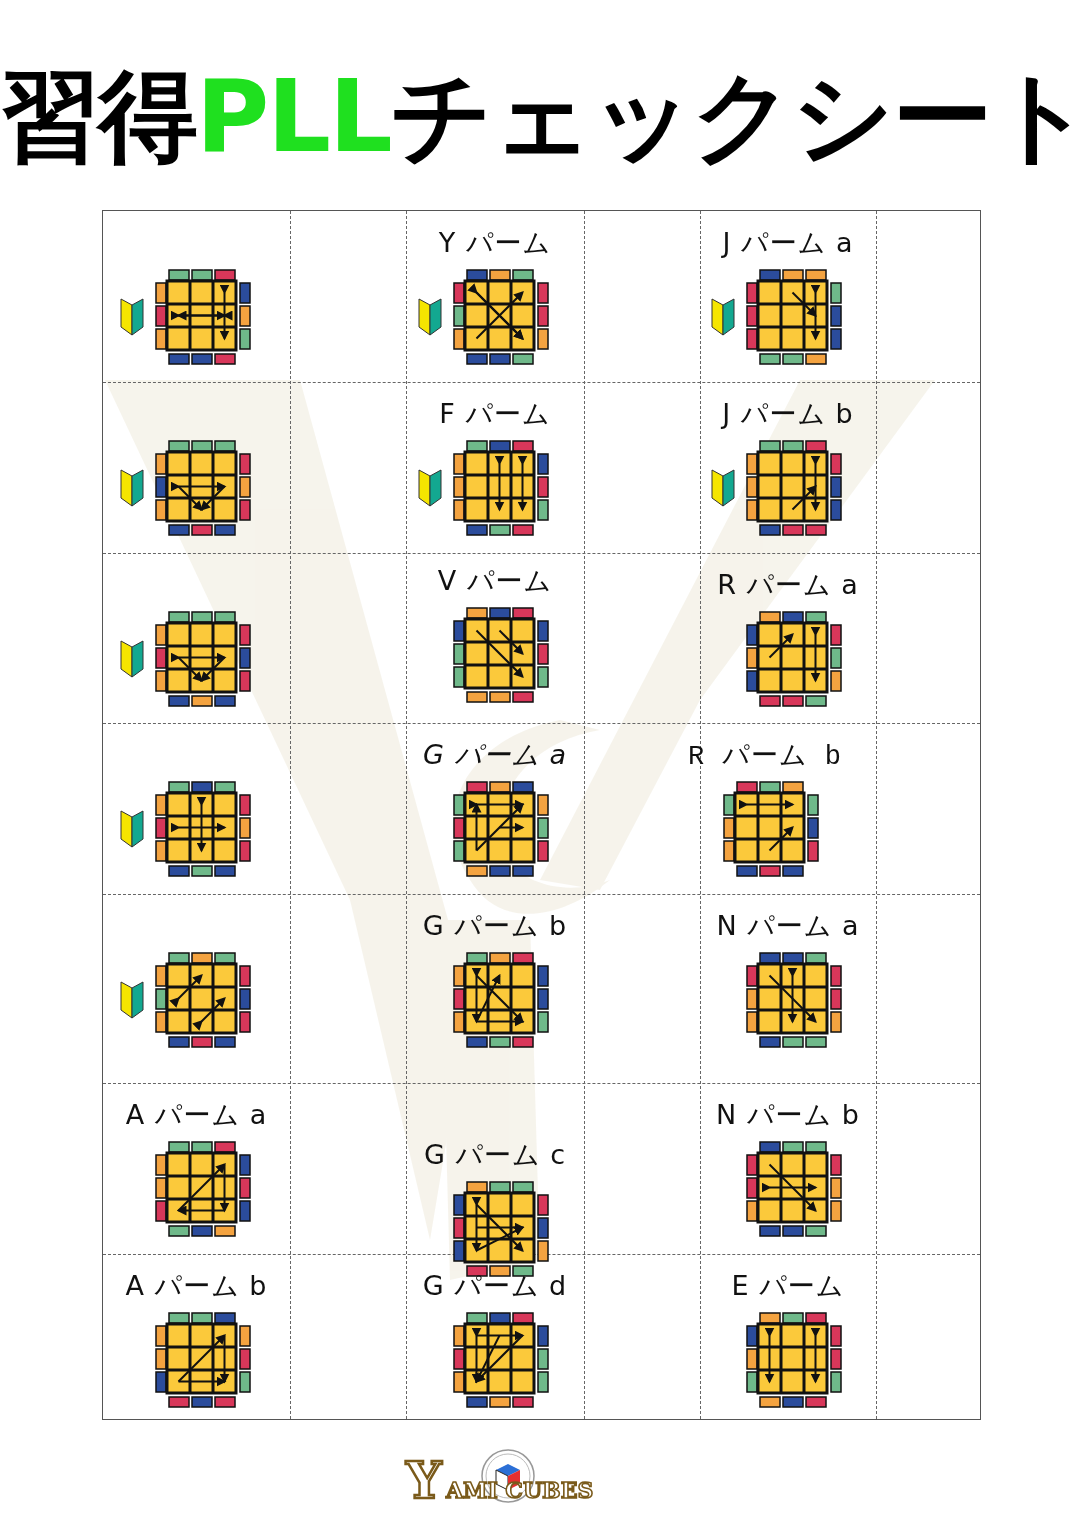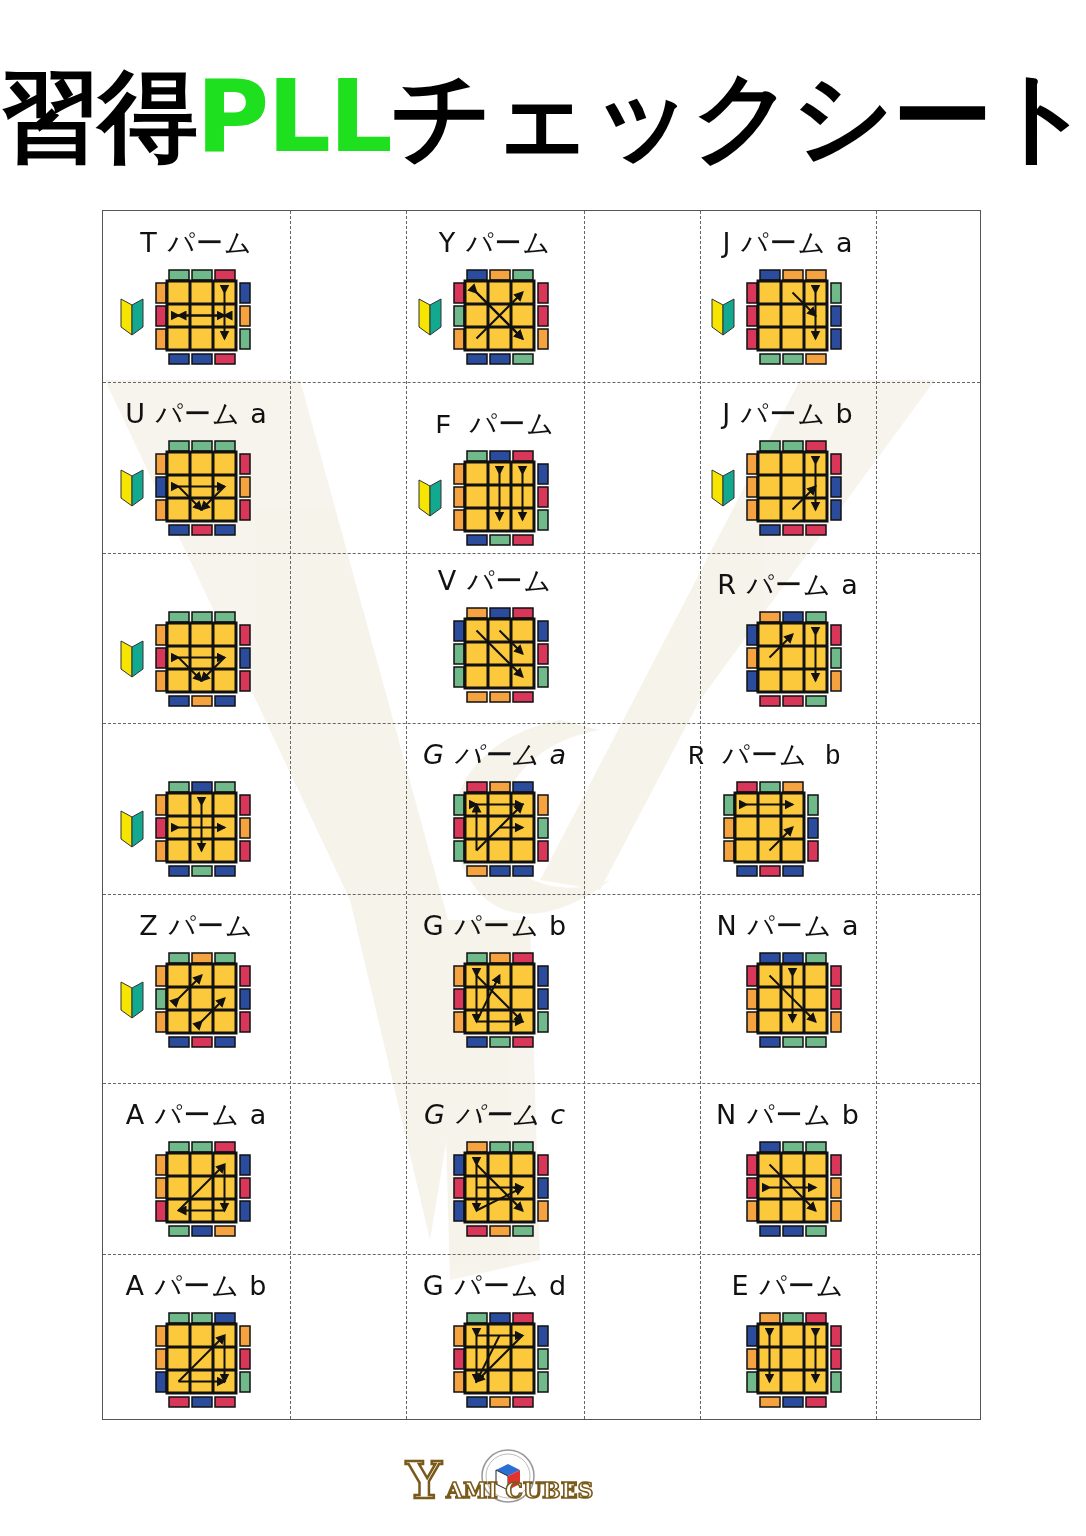--- a/index.html
+++ b/index.html
@@ -37,21 +37,20 @@
     <div class="vline" style="left: 597px;"></div>
     <div class="vline" style="left: 773px;"></div>
     <div class="hline" style="top: 171px;"></div>
     <div class="hline" style="top: 342px;"></div>
     <div class="hline" style="top: 512px;"></div>
     <div class="hline" style="top: 683px;"></div>
     <div class="hline" style="top: 872px;"></div>
     <div class="hline" style="top: 1043px;"></div>
     <div class="cell" style="left: 187px; top: 0px; width: 116px; height: 171px;"></div>
     <div class="cell" style="left: 0px; top: 0px; width: 187px; height: 171px;">
-      <div class="cell-label">T パーム</div>
       <svg class="cube" width="96" height="96" viewBox="0 0 96 96" style="left: 52px; top: 58px;">
         <rect x="14" y="1" width="20" height="10" fill="#6fb98a" stroke="#111" stroke-width="1.5"></rect>
         <rect x="14" y="85" width="20" height="10" fill="#2b4c9c" stroke="#111" stroke-width="1.5"></rect>
         <rect x="1" y="14" width="10" height="20" fill="#f4a340" stroke="#111" stroke-width="1.5"></rect>
         <rect x="85" y="14" width="10" height="20" fill="#2b4c9c" stroke="#111" stroke-width="1.5"></rect>
         <rect x="37" y="1" width="20" height="10" fill="#6fb98a" stroke="#111" stroke-width="1.5"></rect>
         <rect x="37" y="85" width="20" height="10" fill="#2b4c9c" stroke="#111" stroke-width="1.5"></rect>
         <rect x="1" y="37" width="10" height="20" fill="#d8375a" stroke="#111" stroke-width="1.5"></rect>
         <rect x="85" y="37" width="10" height="20" fill="#f4a340" stroke="#111" stroke-width="1.5"></rect>
         <rect x="60" y="1" width="20" height="10" fill="#d8375a" stroke="#111" stroke-width="1.5"></rect>
@@ -141,21 +140,20 @@
         <line x1="69.5" y1="23.5" x2="69.5" y2="69.5" stroke="#111" stroke-width="2" marker-end="url(#ah2)" marker-start="url(#ah2)"></line>
         <line x1="46.5" y1="23.5" x2="69.5" y2="46.5" stroke="#111" stroke-width="2" marker-end="url(#ah2)"></line>
       </svg>
       <svg class="beginner" width="26" height="40" viewBox="0 0 26 40" style="left: 10px; top: 86px;">
         <path d="M2,2 L13,8 L13,38 L2,30 Z" fill="#f5e500" stroke="#333" stroke-width="1"></path>
         <path d="M24,2 L13,8 L13,38 L24,30 Z" fill="#13a890" stroke="#333" stroke-width="1"></path>
       </svg>
     </div>
     <div class="cell" style="left: 187px; top: 171px; width: 116px; height: 171px;"></div>
     <div class="cell" style="left: 0px; top: 171px; width: 187px; height: 171px;">
-      <div class="cell-label">U パーム a</div>
       <svg class="cube" width="96" height="96" viewBox="0 0 96 96" style="left: 52px; top: 58px;">
         <rect x="14" y="1" width="20" height="10" fill="#6fb98a" stroke="#111" stroke-width="1.5"></rect>
         <rect x="14" y="85" width="20" height="10" fill="#2b4c9c" stroke="#111" stroke-width="1.5"></rect>
         <rect x="1" y="14" width="10" height="20" fill="#f4a340" stroke="#111" stroke-width="1.5"></rect>
         <rect x="85" y="14" width="10" height="20" fill="#d8375a" stroke="#111" stroke-width="1.5"></rect>
         <rect x="37" y="1" width="20" height="10" fill="#6fb98a" stroke="#111" stroke-width="1.5"></rect>
         <rect x="37" y="85" width="20" height="10" fill="#d8375a" stroke="#111" stroke-width="1.5"></rect>
         <rect x="1" y="37" width="10" height="20" fill="#2b4c9c" stroke="#111" stroke-width="1.5"></rect>
         <rect x="85" y="37" width="10" height="20" fill="#f4a340" stroke="#111" stroke-width="1.5"></rect>
         <rect x="60" y="1" width="20" height="10" fill="#6fb98a" stroke="#111" stroke-width="1.5"></rect>
@@ -175,21 +173,21 @@
         <line x1="23.5" y1="46.5" x2="69.5" y2="46.5" stroke="#111" stroke-width="2" marker-end="url(#ah3)" marker-start="url(#ah3)"></line>
         <line x1="23.5" y1="46.5" x2="46.5" y2="69.5" stroke="#111" stroke-width="2" marker-end="url(#ah3)"></line>
         <line x1="69.5" y1="46.5" x2="46.5" y2="69.5" stroke="#111" stroke-width="2" marker-end="url(#ah3)"></line>
       </svg>
       <svg class="beginner" width="26" height="40" viewBox="0 0 26 40" style="left: 16px; top: 86px;">
         <path d="M2,2 L13,8 L13,38 L2,30 Z" fill="#f5e500" stroke="#333" stroke-width="1"></path>
         <path d="M24,2 L13,8 L13,38 L24,30 Z" fill="#13a890" stroke="#333" stroke-width="1"></path>
       </svg>
     </div>
     <div class="cell" style="left: 481px; top: 171px; width: 116px; height: 171px;"></div>
-    <div class="cell" style="left: 303px; top: 181px; width: 178px; height: 171px; font-family: Liberation Mono, monospace;">
+    <div class="cell" style="left: 303px; top: 171px; width: 178px; height: 171px;">
       <div class="cell-label">F パーム</div>
       <svg class="cube" width="96" height="96" viewBox="0 0 96 96" style="left: 47px; top: 58px;">
         <rect x="14" y="1" width="20" height="10" fill="#6fb98a" stroke="#111" stroke-width="1.5"></rect>
         <rect x="14" y="85" width="20" height="10" fill="#2b4c9c" stroke="#111" stroke-width="1.5"></rect>
         <rect x="1" y="14" width="10" height="20" fill="#f4a340" stroke="#111" stroke-width="1.5"></rect>
         <rect x="85" y="14" width="10" height="20" fill="#2b4c9c" stroke="#111" stroke-width="1.5"></rect>
         <rect x="37" y="1" width="20" height="10" fill="#2b4c9c" stroke="#111" stroke-width="1.5"></rect>
         <rect x="37" y="85" width="20" height="10" fill="#6fb98a" stroke="#111" stroke-width="1.5"></rect>
         <rect x="1" y="37" width="10" height="20" fill="#f4a340" stroke="#111" stroke-width="1.5"></rect>
         <rect x="85" y="37" width="10" height="20" fill="#d8375a" stroke="#111" stroke-width="1.5"></rect>
@@ -433,21 +431,20 @@
           <marker id="ah11" markerWidth="5" markerHeight="5" refX="4" refY="2.5" orient="auto">
             <path d="M0,0 L5,2.5 L0,5 z" fill="#111"></path>
           </marker>
         </defs>
         <line x1="23.5" y1="23.5" x2="69.5" y2="23.5" stroke="#111" stroke-width="2" marker-end="url(#ah11)" marker-start="url(#ah11)"></line>
         <line x1="46.5" y1="69.5" x2="69.5" y2="46.5" stroke="#111" stroke-width="2" marker-end="url(#ah11)"></line>
       </svg>
     </div>
     <div class="cell" style="left: 187px; top: 683px; width: 116px; height: 189px;"></div>
     <div class="cell" style="left: 0px; top: 683px; width: 187px; height: 189px;">
-      <div class="cell-label">Z パーム</div>
       <svg class="cube" width="96" height="96" viewBox="0 0 96 96" style="left: 52px; top: 58px;">
         <rect x="14" y="1" width="20" height="10" fill="#6fb98a" stroke="#111" stroke-width="1.5"></rect>
         <rect x="14" y="85" width="20" height="10" fill="#2b4c9c" stroke="#111" stroke-width="1.5"></rect>
         <rect x="1" y="14" width="10" height="20" fill="#f4a340" stroke="#111" stroke-width="1.5"></rect>
         <rect x="85" y="14" width="10" height="20" fill="#d8375a" stroke="#111" stroke-width="1.5"></rect>
         <rect x="37" y="1" width="20" height="10" fill="#f4a340" stroke="#111" stroke-width="1.5"></rect>
         <rect x="37" y="85" width="20" height="10" fill="#d8375a" stroke="#111" stroke-width="1.5"></rect>
         <rect x="1" y="37" width="10" height="20" fill="#6fb98a" stroke="#111" stroke-width="1.5"></rect>
         <rect x="85" y="37" width="10" height="20" fill="#2b4c9c" stroke="#111" stroke-width="1.5"></rect>
         <rect x="60" y="1" width="20" height="10" fill="#6fb98a" stroke="#111" stroke-width="1.5"></rect>
@@ -559,21 +556,21 @@
           <marker id="ah15" markerWidth="5" markerHeight="5" refX="4" refY="2.5" orient="auto">
             <path d="M0,0 L5,2.5 L0,5 z" fill="#111"></path>
           </marker>
         </defs>
         <line x1="23.5" y1="69.5" x2="69.5" y2="23.5" stroke="#111" stroke-width="2" marker-end="url(#ah15)"></line>
         <line x1="69.5" y1="23.5" x2="69.5" y2="69.5" stroke="#111" stroke-width="2" marker-end="url(#ah15)"></line>
         <line x1="69.5" y1="69.5" x2="23.5" y2="69.5" stroke="#111" stroke-width="2" marker-end="url(#ah15)"></line>
       </svg>
     </div>
     <div class="cell" style="left: 481px; top: 872px; width: 116px; height: 171px;"></div>
-    <div class="cell" style="left: 303px; top: 872px; width: 178px; height: 171px; font-style: italic;">
+    <div class="cell" style="left: 303px; top: 912px; width: 178px; height: 171px;">
       <div class="cell-label">G パーム c</div>
       <svg class="cube" width="96" height="96" viewBox="0 0 96 96" style="left: 47px; top: 58px;">
         <rect x="14" y="1" width="20" height="10" fill="#f4a340" stroke="#111" stroke-width="1.5"></rect>
         <rect x="14" y="85" width="20" height="10" fill="#d8375a" stroke="#111" stroke-width="1.5"></rect>
         <rect x="1" y="14" width="10" height="20" fill="#2b4c9c" stroke="#111" stroke-width="1.5"></rect>
         <rect x="85" y="14" width="10" height="20" fill="#d8375a" stroke="#111" stroke-width="1.5"></rect>
         <rect x="37" y="1" width="20" height="10" fill="#6fb98a" stroke="#111" stroke-width="1.5"></rect>
         <rect x="37" y="85" width="20" height="10" fill="#f4a340" stroke="#111" stroke-width="1.5"></rect>
         <rect x="1" y="37" width="10" height="20" fill="#d8375a" stroke="#111" stroke-width="1.5"></rect>
         <rect x="85" y="37" width="10" height="20" fill="#2b4c9c" stroke="#111" stroke-width="1.5"></rect>

